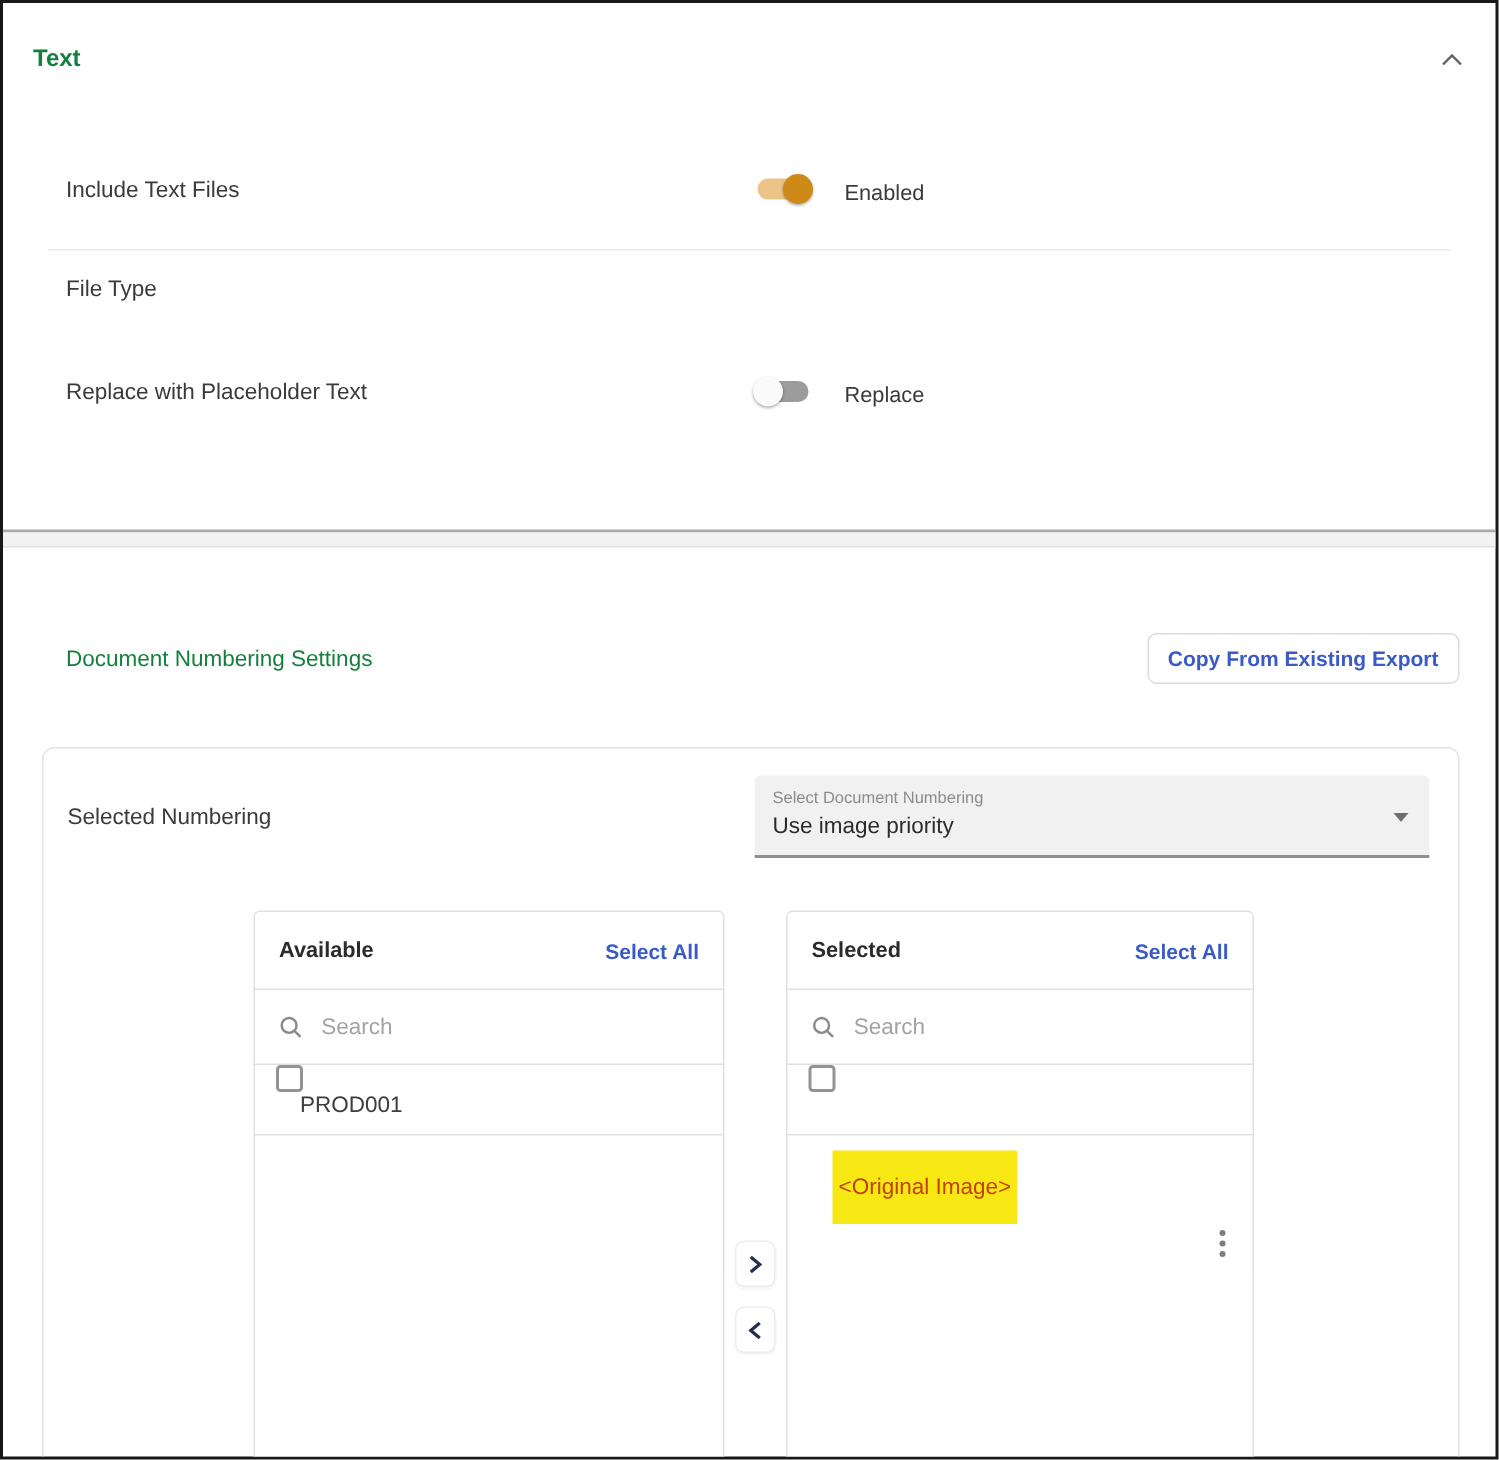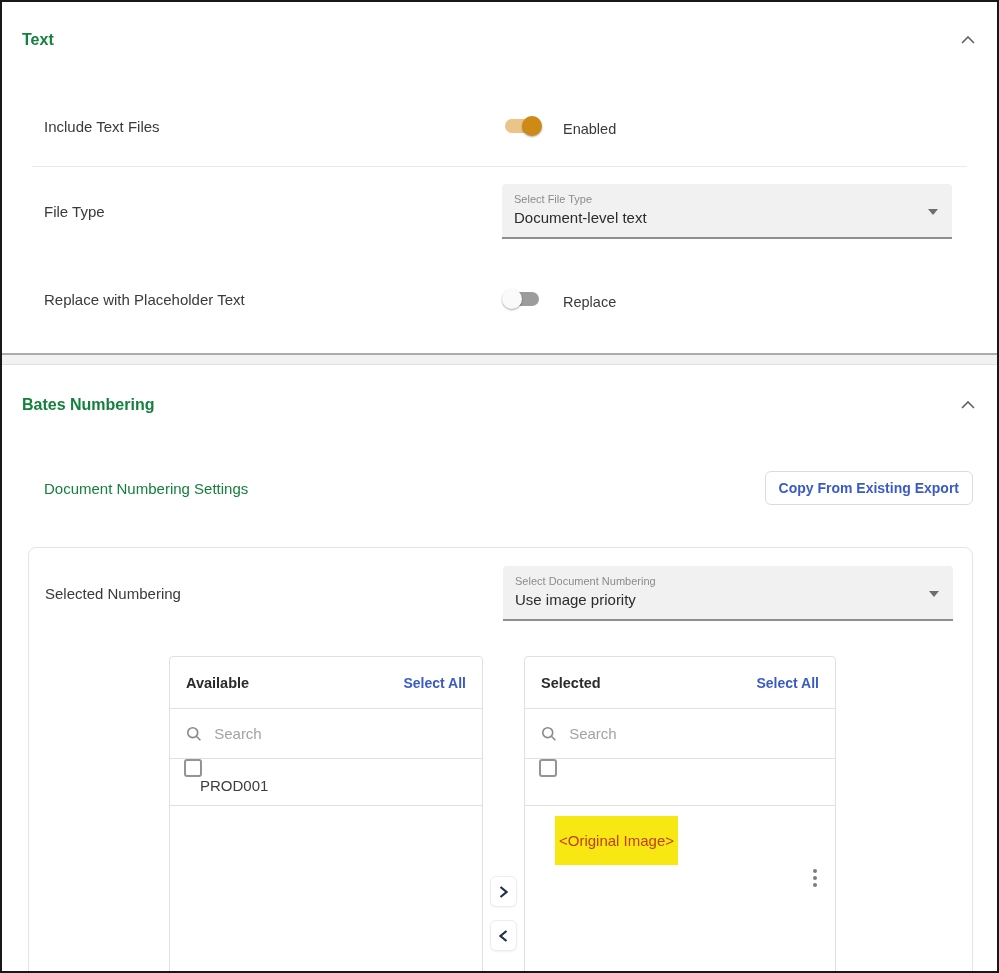--- a/index.html
+++ b/index.html
@@ -127,50 +127,37 @@
         <span class="thumb"></span>
       </span>
       <span class="state-label">Enabled</span>
     </span>
   </div>
 
   <div class="divider"></div>
 
   <div class="setting-row row-filetype">
     <span class="row-label">File Type</span>
-    <div class="dropdown">
-      <div class="dd-label">Select File Type</div>
-      <div class="dd-value">Document-level text</div>
-      <span class="caret-down"></span>
-    </div>
   </div>
 
   <div class="setting-row row-replace">
     <span class="row-label">Replace with Placeholder Text</span>
     <span class="control-group">
       <span class="toggle off">
         <span class="track"></span>
         <span class="thumb"></span>
       </span>
       <span class="state-label">Replace</span>
     </span>
   </div>
 </section>
 
 <div class="section-gap"></div>
 
 <section class="bates-card">
-  <div class="card-header">
-    <h2 class="section-title">Bates Numbering</h2>
-    <button class="chev-btn">
-      <svg width="14" height="8" viewBox="0 0 14 8">
-        <polyline points="1,7 7,1 13,7" fill="none" stroke="#606060" stroke-width="1.6"></polyline>
-      </svg>
-    </button>
-  </div>
 
   <div class="settings-row">
     <span class="settings-label">Document Numbering Settings</span>
     <button class="copy-btn">Copy From Existing Export</button>
   </div>
 
   <div class="inner-card">
     <div class="setting-row row-docnum">
       <span class="row-label">Selected Numbering</span>
       <div class="dropdown">

